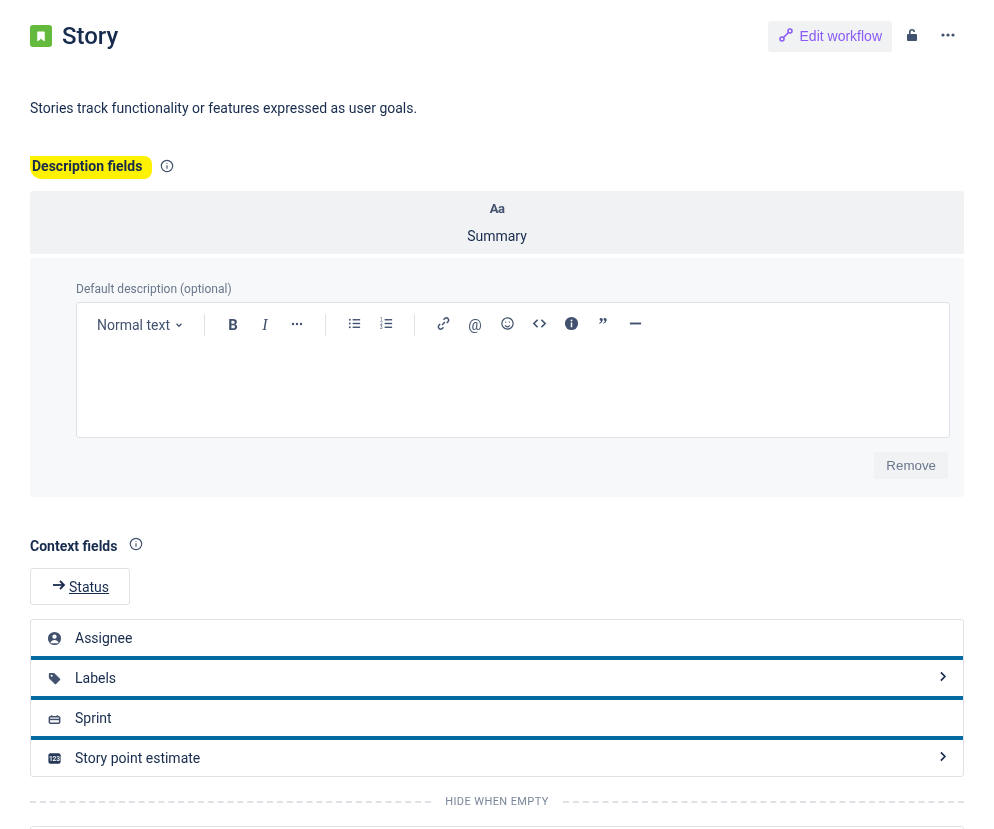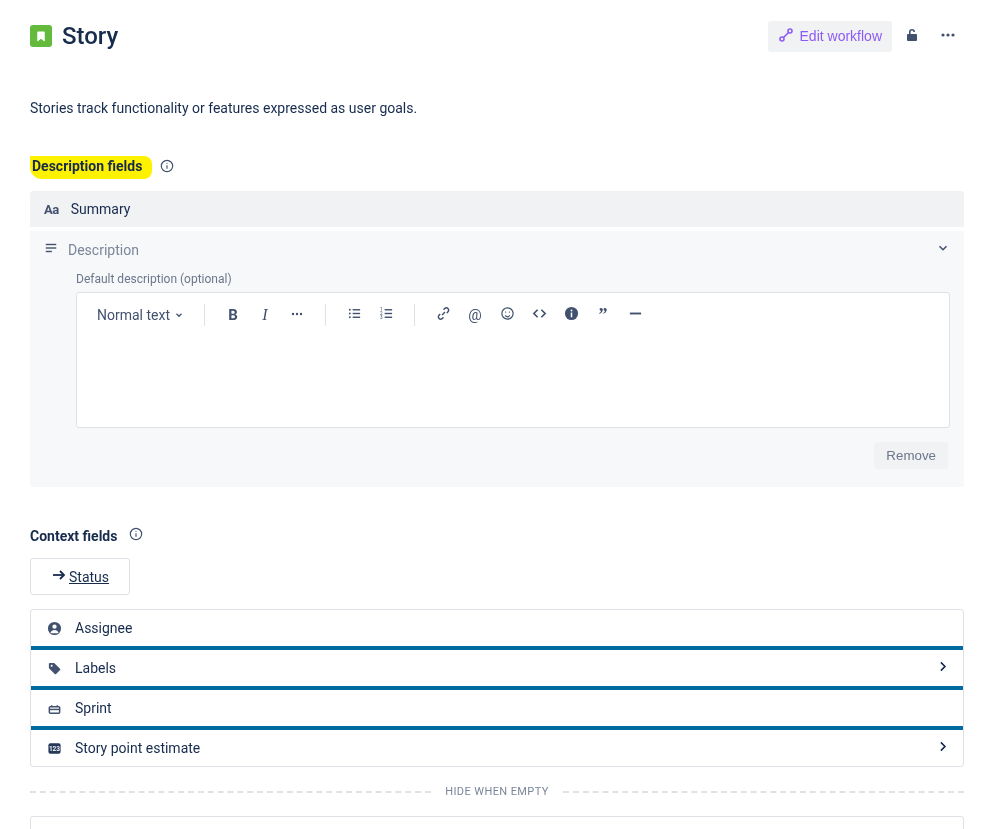--- a/index.html
+++ b/index.html
@@ -38,20 +38,21 @@
   .highlight {
     background: #fff200; border-radius: 0 8px 8px 12px; padding: 2px 10px 5px 2px;
   }
   .info-circle-icon { color: #42526e; }
 
   
   .summary-row {
     background: #f1f2f4; border-radius: 3px 3px 0 0;
     padding: 10px 14px; display: flex; align-items: center; gap: 12px;
     margin-bottom: 4px;
+    flex-direction: column;
   }
   .summary-row .aa { font-weight: 700; font-size: 13px; color: #42526e; letter-spacing: -0.5px; }
   .summary-label { color: #172b4d; }
 
   
   .description-panel { background: #f7f8f9; border-radius: 0 0 3px 3px; padding: 10px 14px 14px; }
   .desc-head { display: flex; align-items: center; justify-content: space-between; }
   .desc-head-left { display: flex; align-items: center; gap: 10px; }
   .desc-lines-icon { color: #42526e; }
   .desc-title-muted { color: #7a869a; }
@@ -157,37 +158,20 @@
 </div>
 
 
 <div class="summary-row">
   <span class="aa">Aa</span>
   <span class="summary-label">Summary</span>
 </div>
 
 
 <div class="description-panel">
-  <div class="desc-head">
-    <div class="desc-head-left">
-      <span class="desc-lines-icon">
-        <svg width="14" height="14" viewBox="0 0 16 16" fill="none" stroke="currentColor" stroke-width="1.6">
-            <line x1="2" y1="4" x2="14" y2="4"></line>
-            <line x1="2" y1="8" x2="14" y2="8"></line>
-            <line x1="2" y1="12" x2="9" y2="12"></line>
-          </svg>
-      </span>
-      <span class="desc-title-muted">Description</span>
-    </div>
-    <span class="chevron">
-      <svg width="14" height="14" viewBox="0 0 16 16" fill="none" stroke="currentColor" stroke-width="1.8">
-          <polyline points="4,6 8,10 12,6"></polyline>
-        </svg>
-    </span>
-  </div>
 
   <div class="default-desc-label">Default description (optional)</div>
 
   <div class="editor">
     <div class="toolbar">
       <div class="normal-text">
         <span>Normal text</span>
         <span>
           <svg width="10" height="10" viewBox="0 0 16 16" fill="none" stroke="currentColor" stroke-width="2">
               <polyline points="4,6 8,10 12,6"></polyline>

